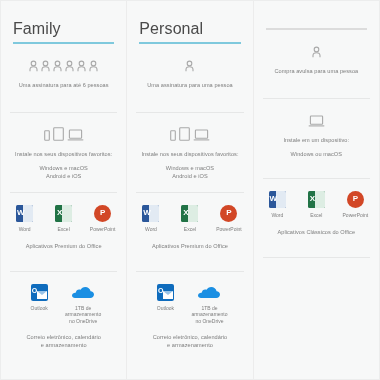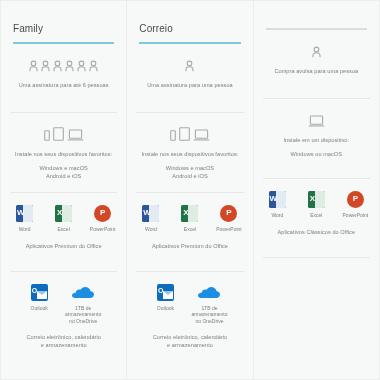--- a/index.html
+++ b/index.html
@@ -37,21 +37,21 @@
   .column.col-1,
   .column.col-2 {
     border-right: 1px solid #ececec;
   }
 
   
   .col-header {
     padding: 0 3px;
   }
   .col-title {
-    font-size: 10px;
+    font-size: 16px;
     line-height: 14px;
     color: #4a4a4a;
     letter-spacing: 0.1px;
     white-space: nowrap;
   }
   .col-underline {
     margin-top: 6px;
     height: 1.5px;
     width: 100%;
     background: #7fc9dd;
@@ -332,21 +332,21 @@
       <div class="caption">
         <span class="caption-line">Correio eletrônico, calendário</span>
         <span class="caption-line">e armazenamento</span>
       </div>
     </div>
   </div>
 
   <div class="column col-2">
 
     <div class="col-header">
-      <div class="col-title">Correio</div>
+      <div class="col-title">Personal</div>
       <div class="col-underline"></div>
     </div>
 
     <div class="feature f-row-1">
       <div class="icon-strip">
         <svg class="glyph" width="9" height="12" viewBox="0 0 9 12">
             <circle cx="4.5" cy="3.4" r="2.3"></circle>
             <path d="M1 11.2v-1.6c0-1.7 1.6-2.8 3.5-2.8s3.5 1.1 3.5 2.8v1.6"></path>
           </svg>
       </div>

